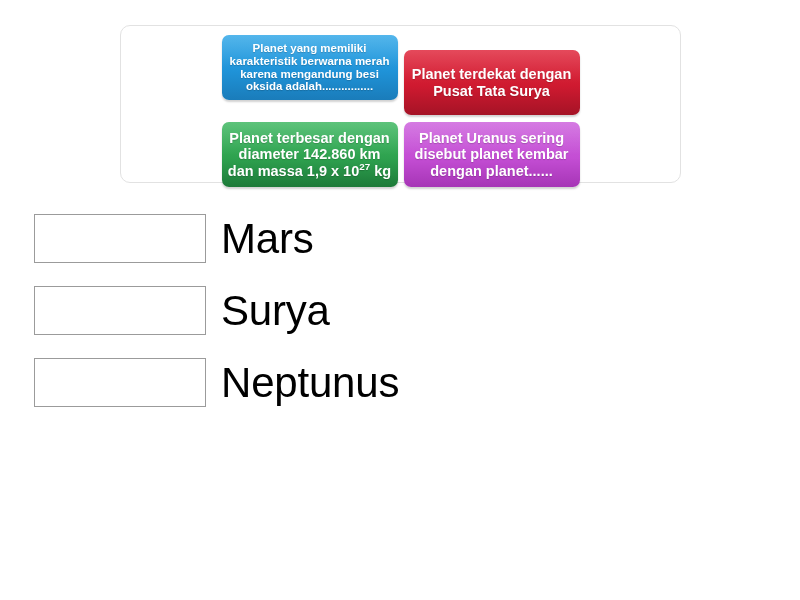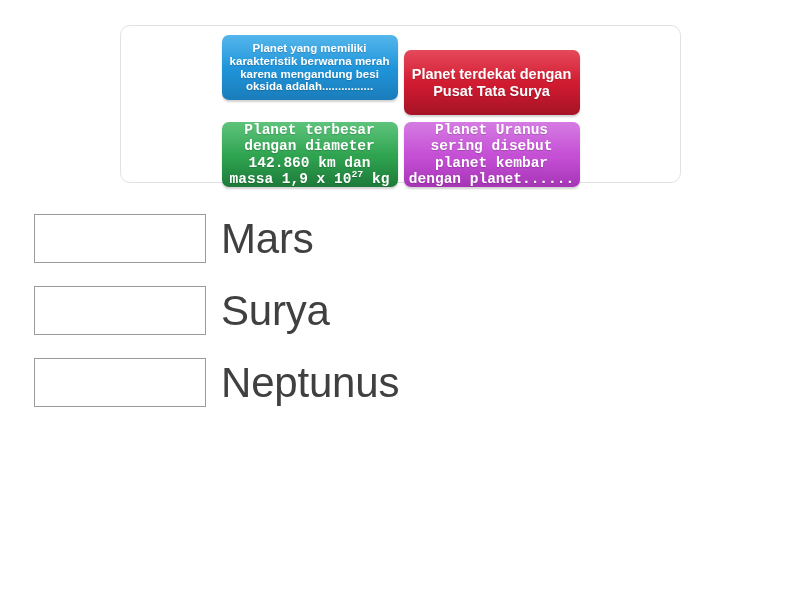--- a/index.html
+++ b/index.html
@@ -34,21 +34,21 @@
     padding: 8px 14px;
   }
 
   .tray-row {
     display: flex;
     justify-content: center;
     align-items: flex-start;
     gap: 6px;
   }
   .tray-row.row-1 { margin-top: 1px; }
-  .tray-row.row-2 { margin-top: 7px; font-family: Liberation Mono, monospace; }
+  .tray-row.row-2 { margin-top: 7px; }
 
   .tile {
     width: 176px;
     height: 65px;
     border-radius: 7px;
     display: flex;
     align-items: center;
     justify-content: center;
     text-align: center;
     color: #ffffff;
@@ -103,21 +103,21 @@
     height: 49px;
     border: 1px solid #9b9b9b;
     background: #ffffff;
     flex: 0 0 auto;
   }
 
   .answer-label {
     margin-left: 15px;
     font-size: 42px;
     font-weight: normal;
-    color: #404040;
+    color: #000000;
     letter-spacing: -0.2px;
     white-space: nowrap;
     line-height: 1;
   }
 </style>
 </head>
 <body>
 
 <div id="app">
 

